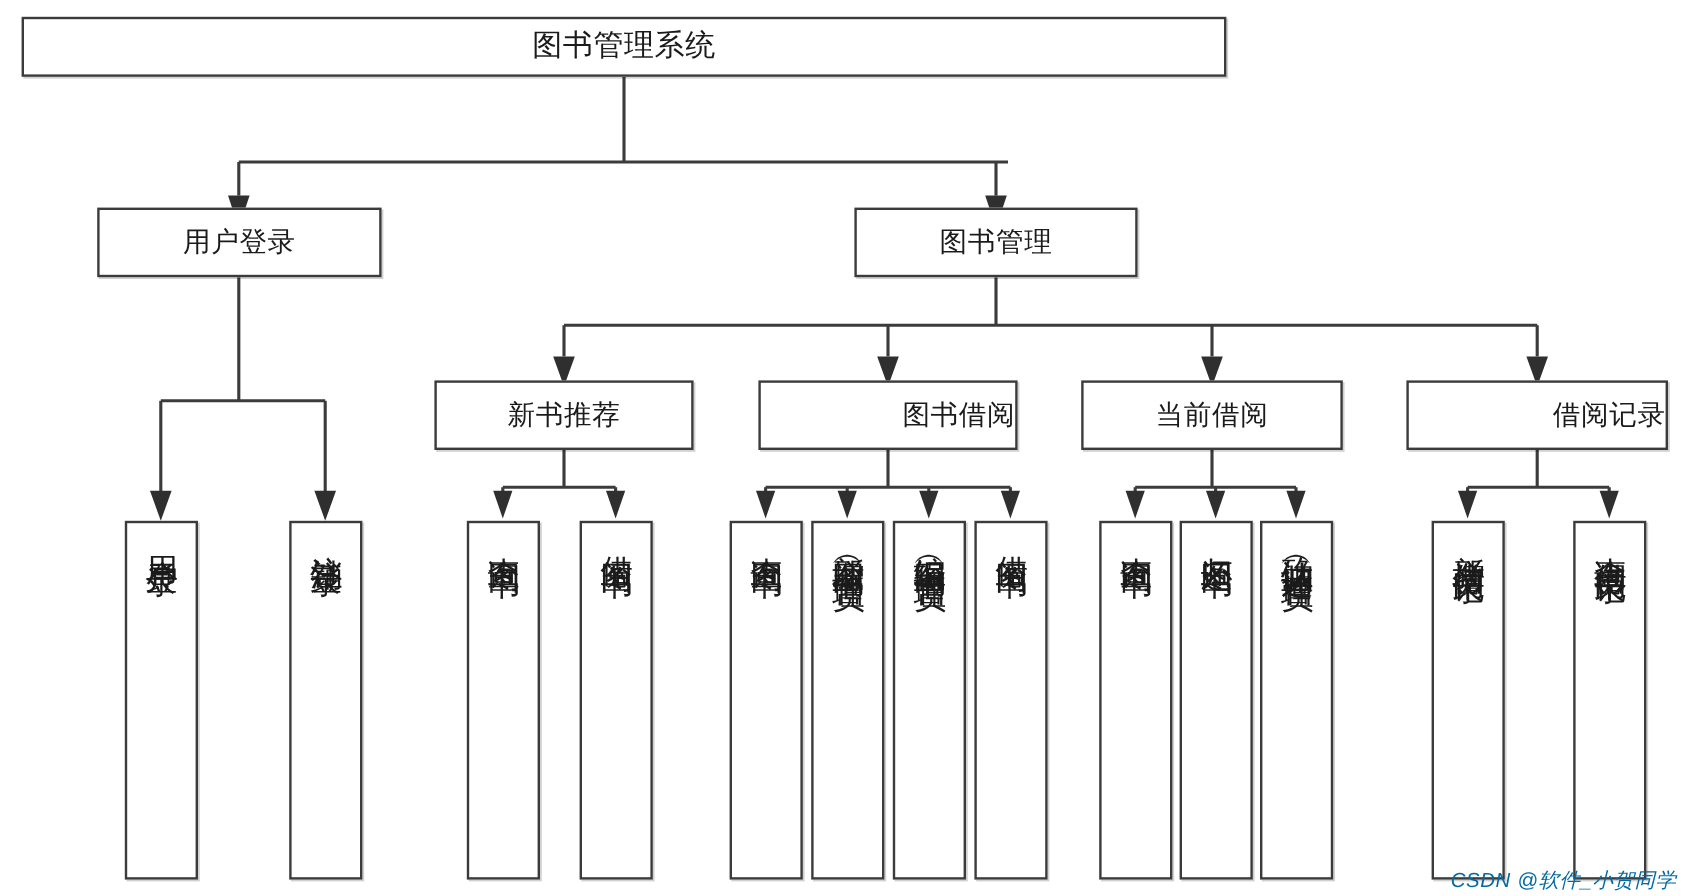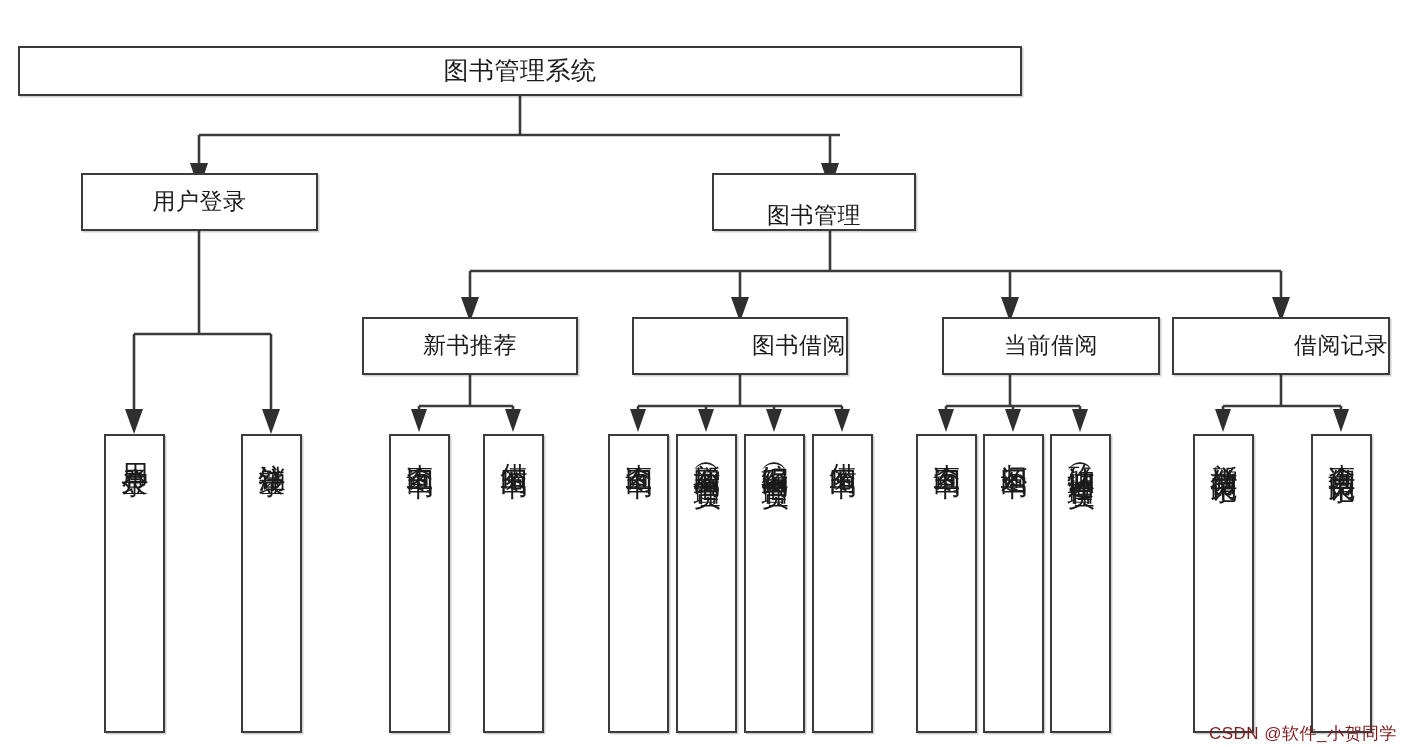--- a/index.html
+++ b/index.html
@@ -48,24 +48,25 @@
     font-size:27px;
     letter-spacing:3px;
     line-height:1;
   }
 
   
   #watermark{
     position:absolute;
     right:8px;bottom:2px;
     font-size:17px;
-    color:#7f1d1d;
+    color:#0369a1;
     letter-spacing:0.5px;
     white-space:nowrap;
     user-select:none;
+    font-style:italic;
   }
 </style>
 </head>
 <body>
 
 <div id="canvas">
 
   <svg id="wires" viewBox="0 0 1405 747" xmlns="http://www.w3.org/2000/svg">
     <g stroke="#3b3b3b" stroke-width="2.6" fill="none" shape-rendering="geometricPrecision">
 
@@ -132,38 +133,38 @@
 
       <polygon points="938,409 954,409 946,432"></polygon>
       <polygon points="1005,409 1021,409 1013,432"></polygon>
       <polygon points="1072,409 1088,409 1080,432"></polygon>
 
       <polygon points="1215,409 1231,409 1223,432"></polygon>
       <polygon points="1333,409 1349,409 1341,432"></polygon>
     </g>
   </svg>
 
-  <div class="node h root" style="left:18px;top:14px;width:1004px;height:50px;margin-top:32px;">
+  <div class="node h root" style="left:18px;top:14px;width:1004px;height:50px;">
     <span class="lbl">图书管理系统</span>
   </div>
 
   <div class="node h" style="left:81px;top:173px;width:237px;height:58px;">
     <span class="lbl">用户登录</span>
   </div>
-  <div class="node h" style="left:712px;top:173px;width:204px;height:58px;align-items:flex-end;">
+  <div class="node h" style="left:712px;top:173px;width:236px;height:58px;">
     <span class="lbl">图书管理</span>
   </div>
 
   <div class="node h" style="left:362px;top:317px;width:216px;height:58px;">
     <span class="lbl">新书推荐</span>
   </div>
   <div class="node h" style="left:632px;top:317px;width:216px;height:58px;justify-content:flex-end;">
     <span class="lbl">图书借阅</span>
   </div>
-  <div class="node h" style="left:901px;top:317px;width:218px;height:58px;margin-left:41px;">
+  <div class="node h" style="left:901px;top:317px;width:218px;height:58px;">
     <span class="lbl">当前借阅</span>
   </div>
   <div class="node h" style="left:1172px;top:317px;width:218px;height:58px;justify-content:flex-end;">
     <span class="lbl">借阅记录</span>
   </div>
 
   <div class="node v" style="left:104px;top:434px;width:61px;height:299px;">
     <span class="lbl">用户登录</span>
   </div>
   <div class="node v" style="left:241px;top:434px;width:61px;height:299px;">

